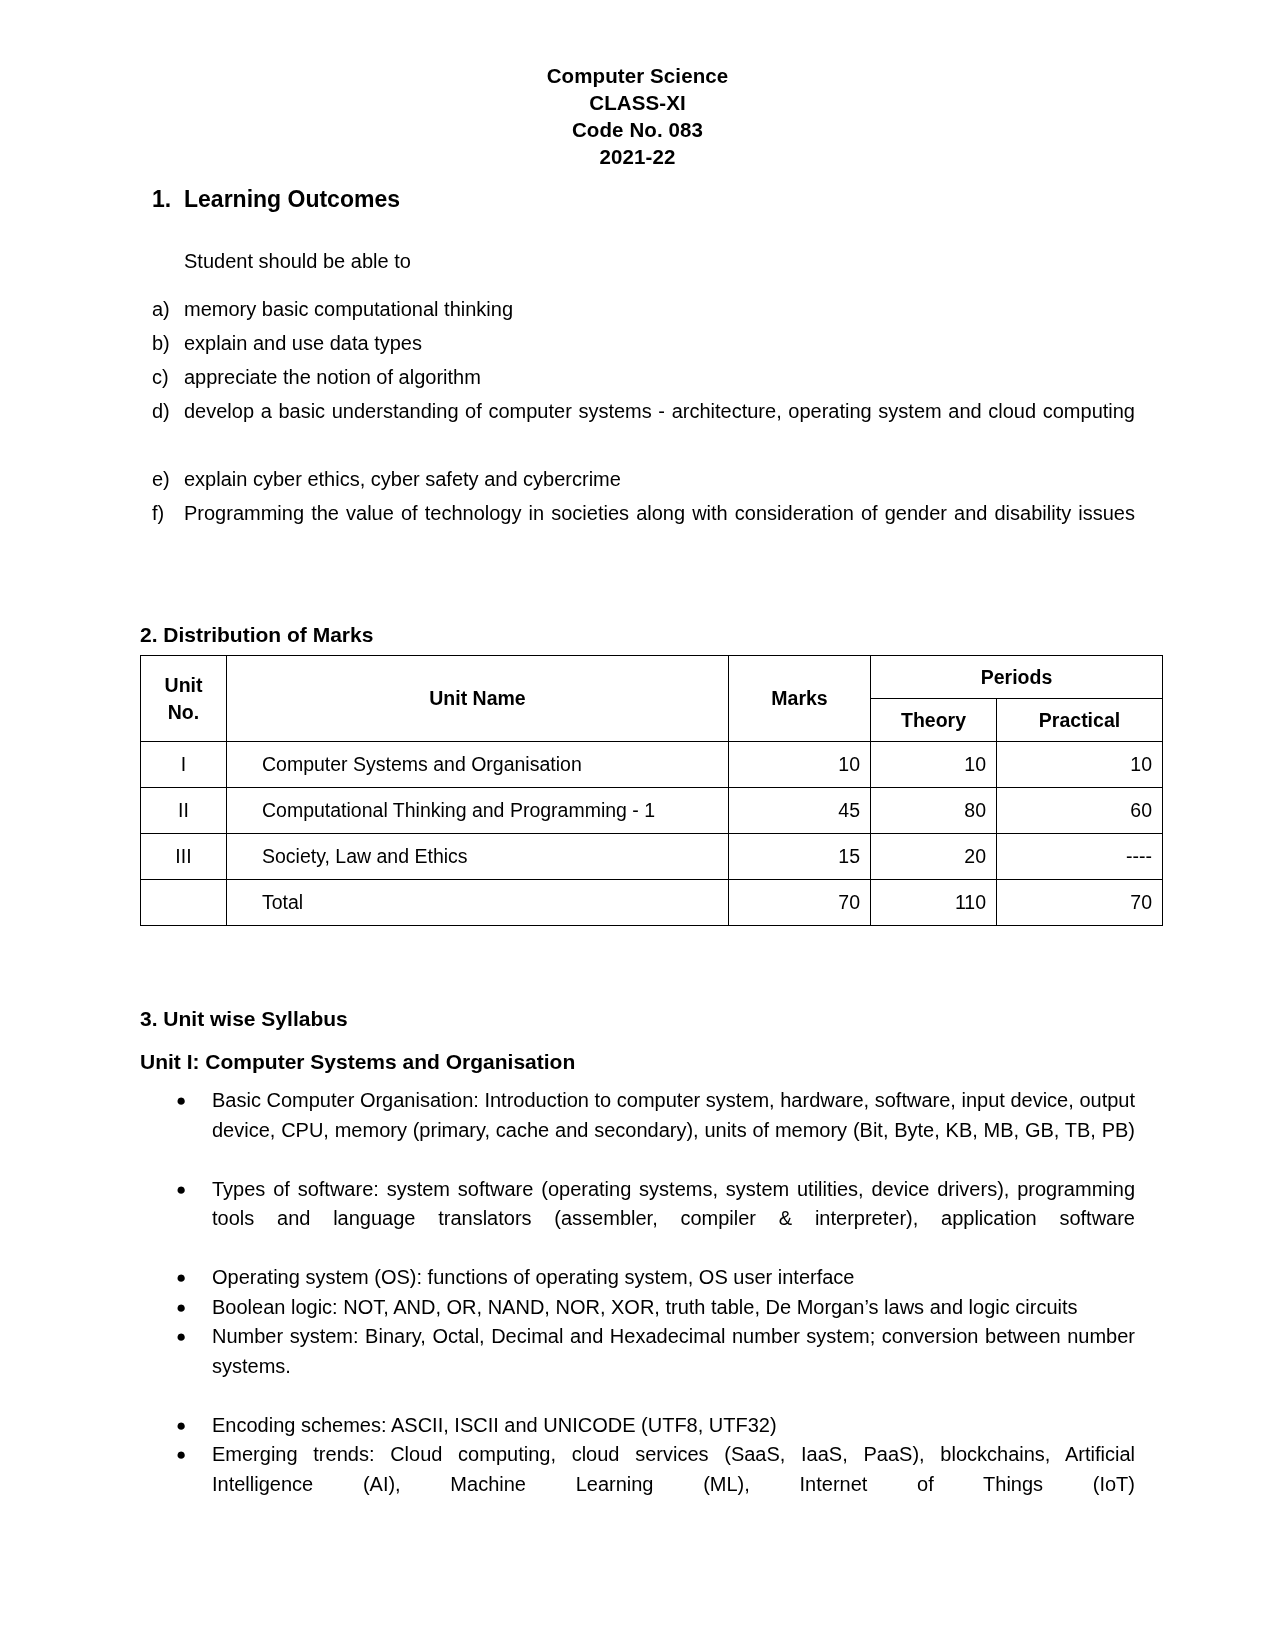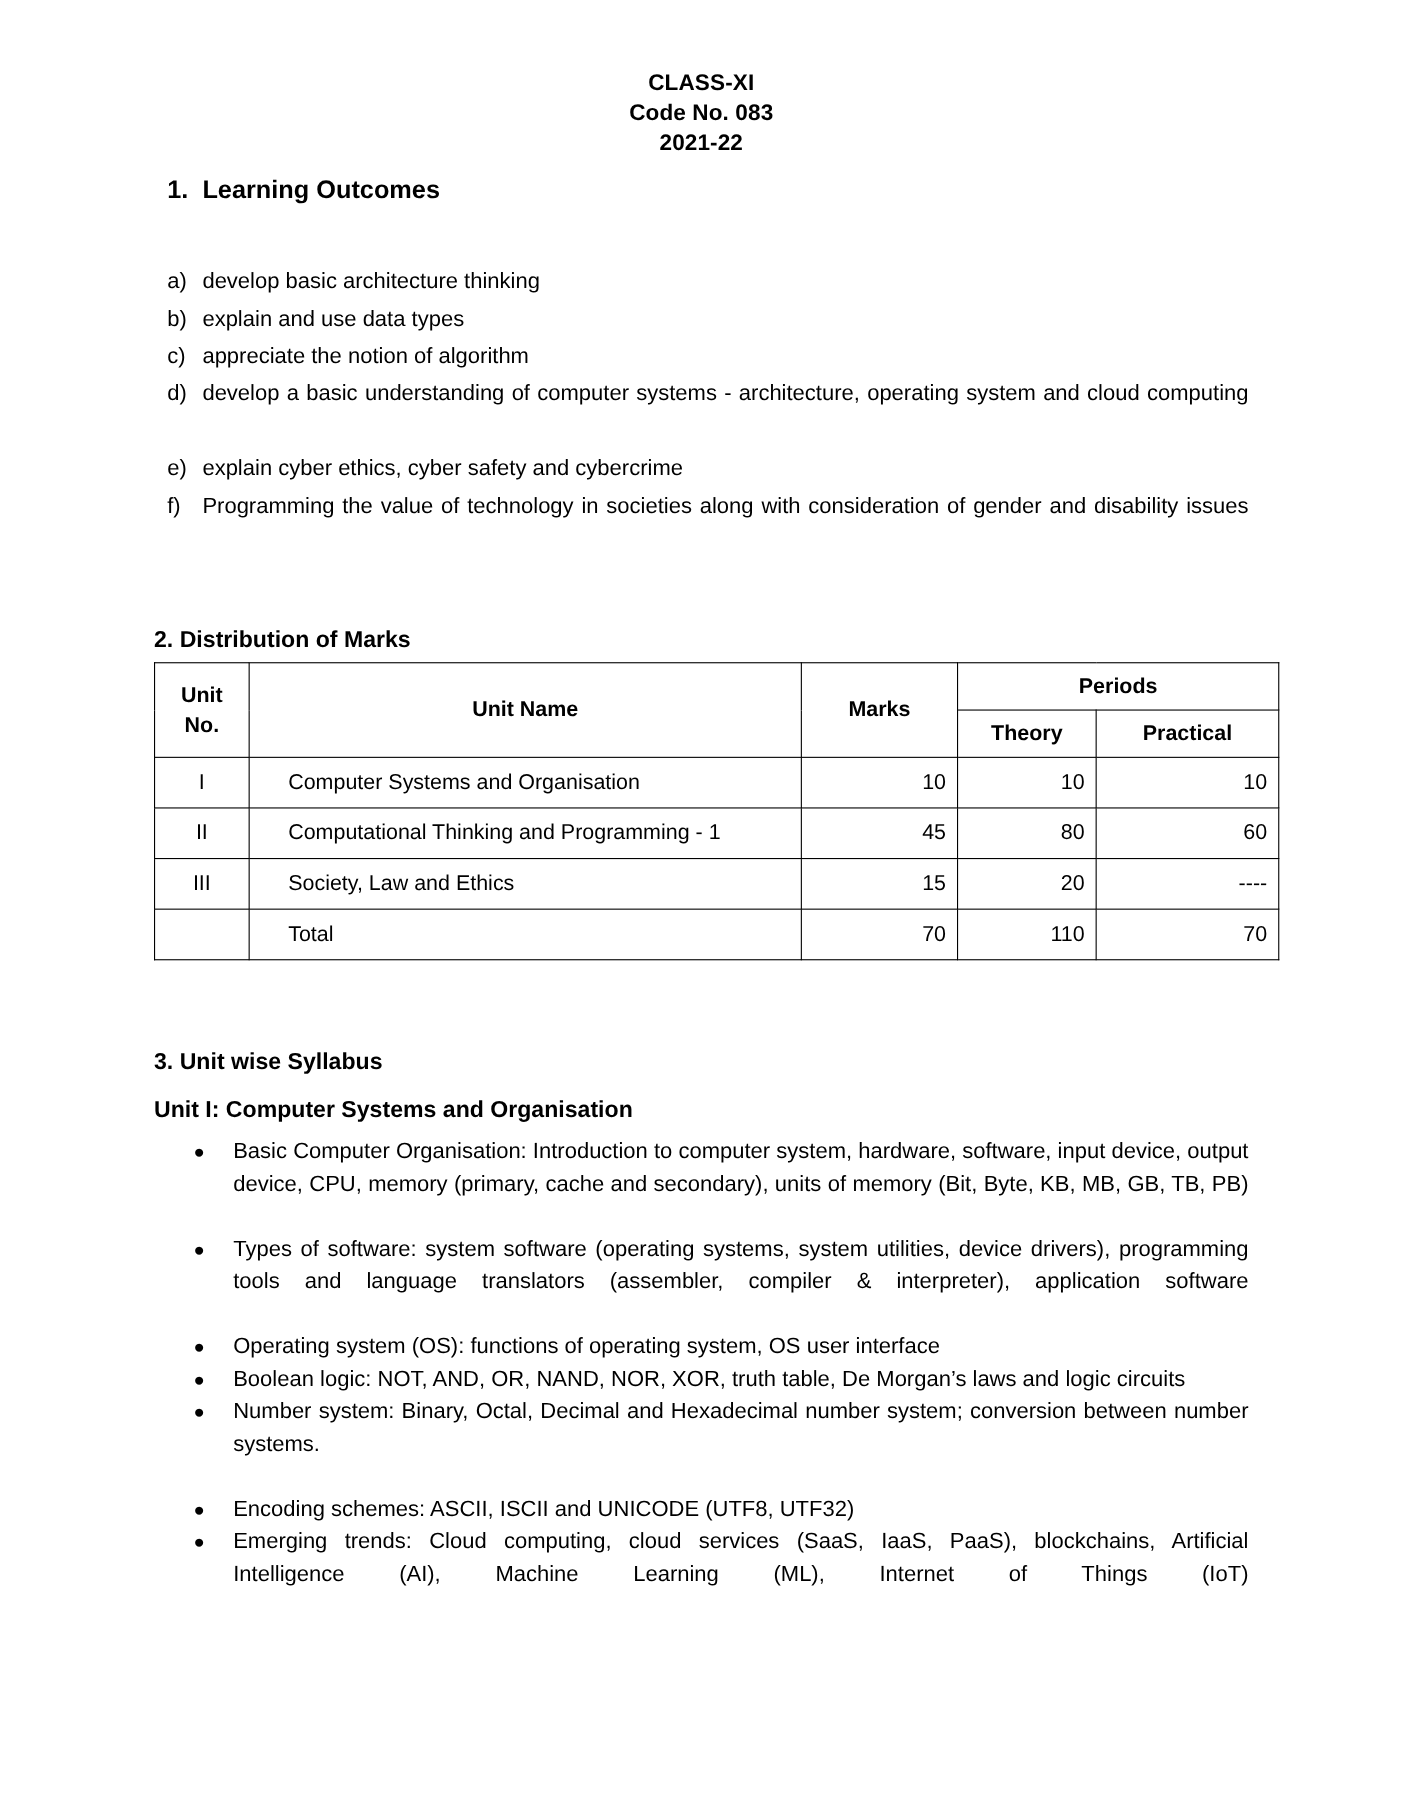--- a/index.html
+++ b/index.html
@@ -151,39 +151,41 @@
   .spacer-sm { height: 18px; }
   .spacer-md { height: 34px; }
   .spacer-lg { height: 56px; }
 </style>
 </head>
 <body>
 
 <div class="page">
 
   <div class="doc-header">
+    <div>Computer Science</div>
     <div>CLASS-XI</div>
     <div>Code No. 083</div>
     <div>2021-22</div>
   </div>
 
   <div class="sec-num-heading">
     <span class="num">1.</span>
     <span>Learning Outcomes</span>
   </div>
 
   <div class="spacer-md"></div>
 
+  <p class="lead-text">Student should be able to</p>
 
   <div class="spacer-sm"></div>
 
   <ul class="letter-list">
     <li>
       <span class="marker">a)</span>
-      <span class="text">develop basic architecture thinking</span>
+      <span class="text">memory basic computational thinking</span>
     </li>
     <li>
       <span class="marker">b)</span>
       <span class="text">explain and use data types</span>
     </li>
     <li>
       <span class="marker">c)</span>
       <span class="text">appreciate the notion of algorithm</span>
     </li>
     <li>

